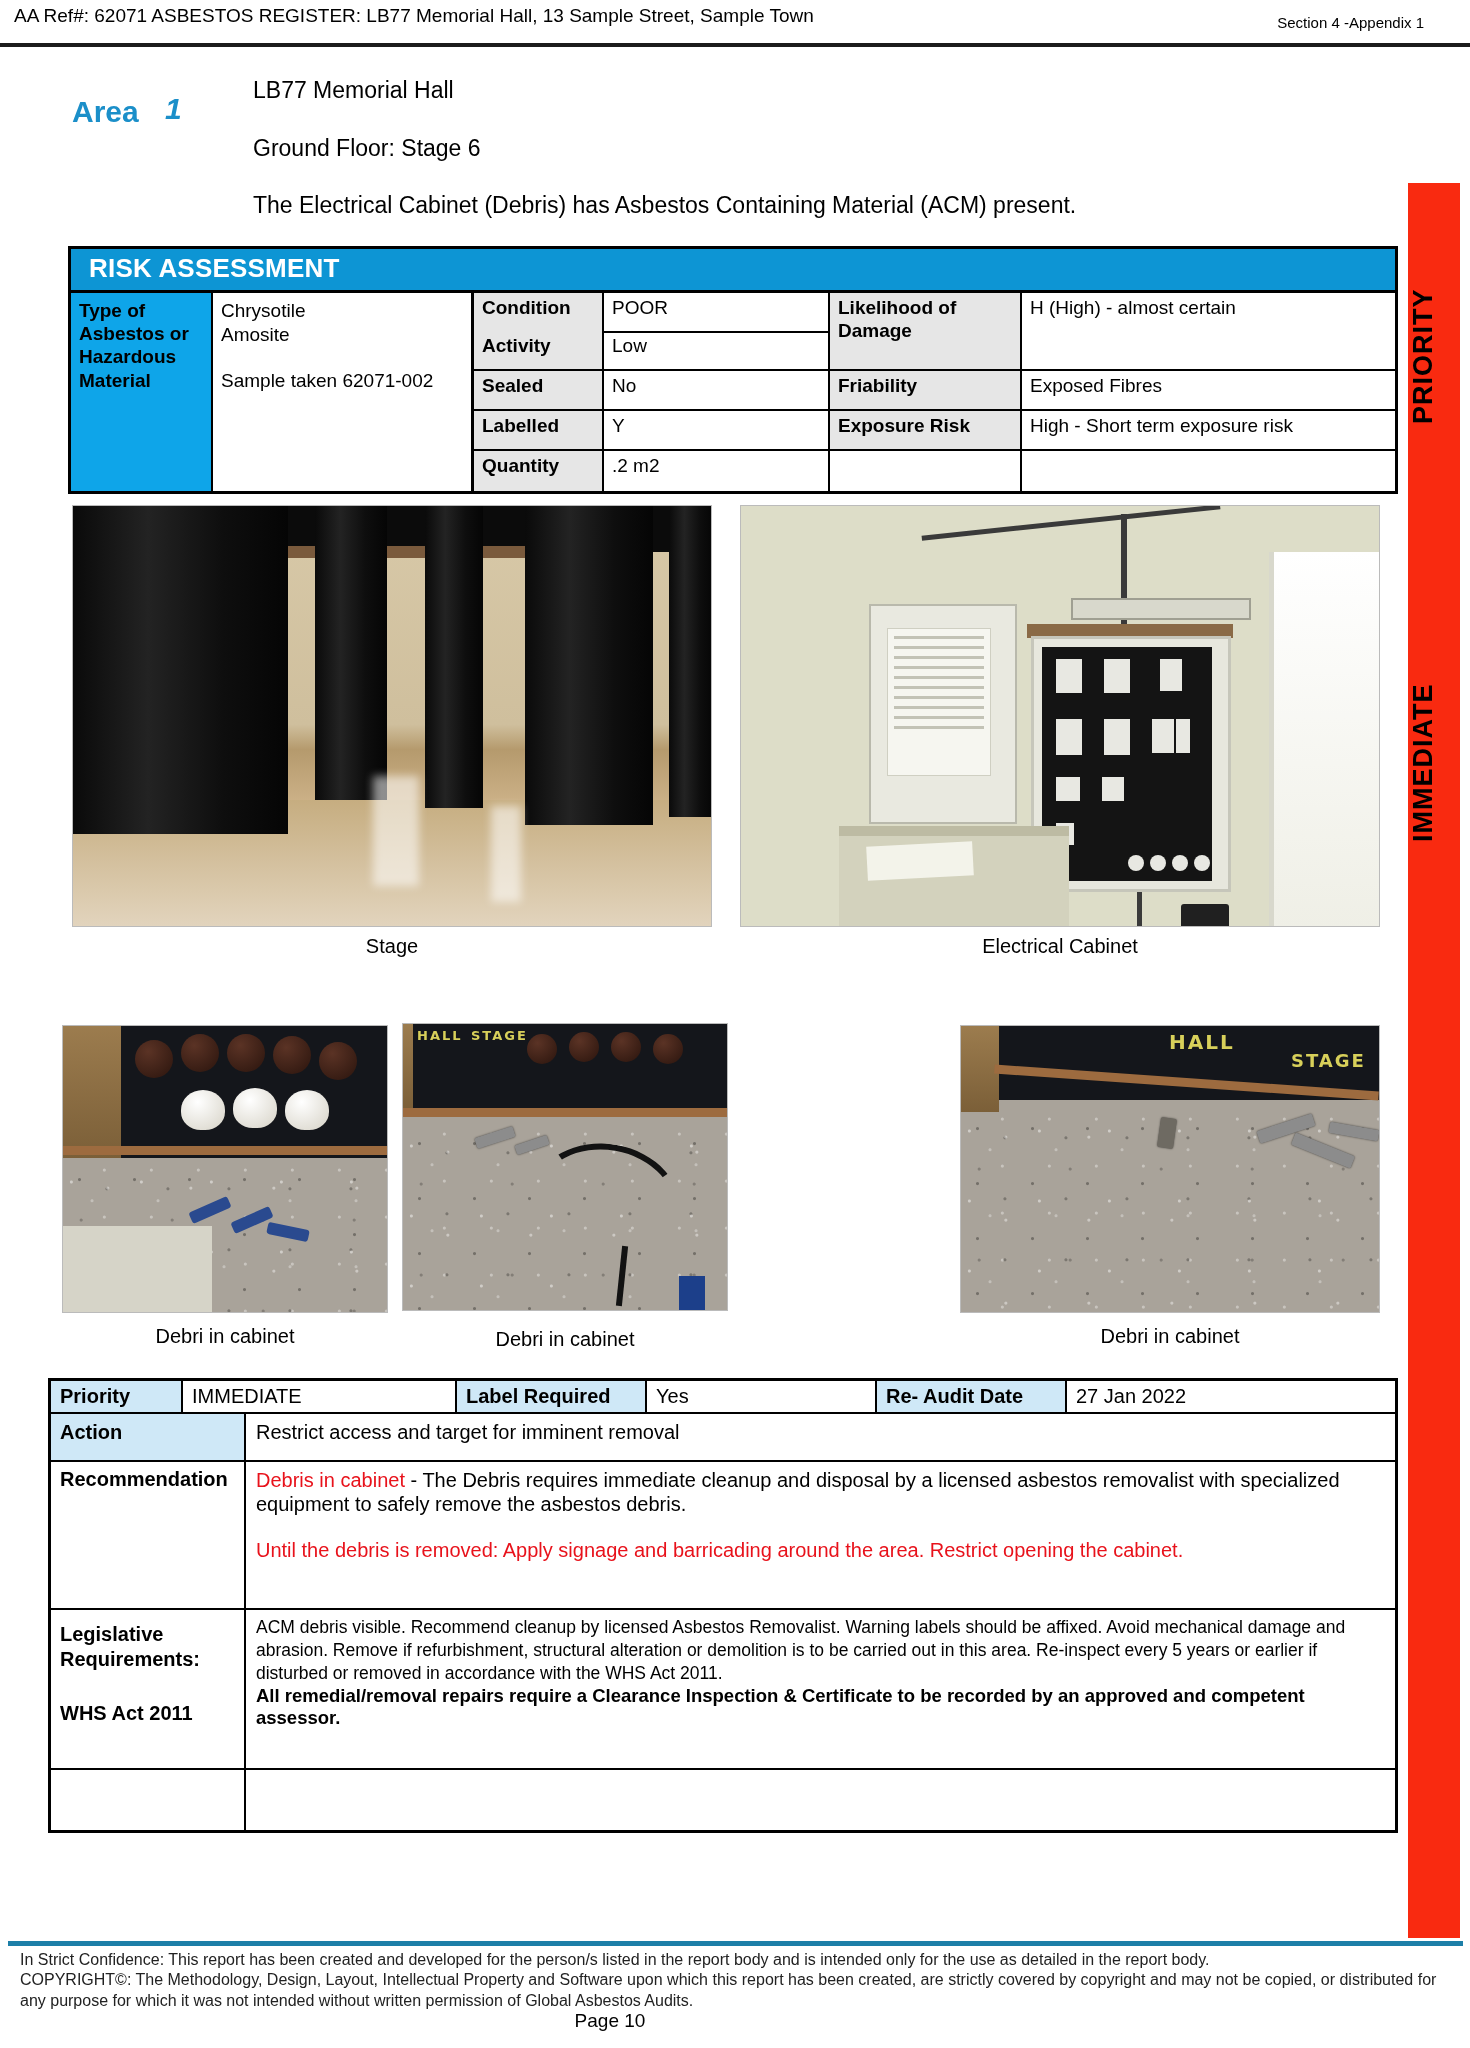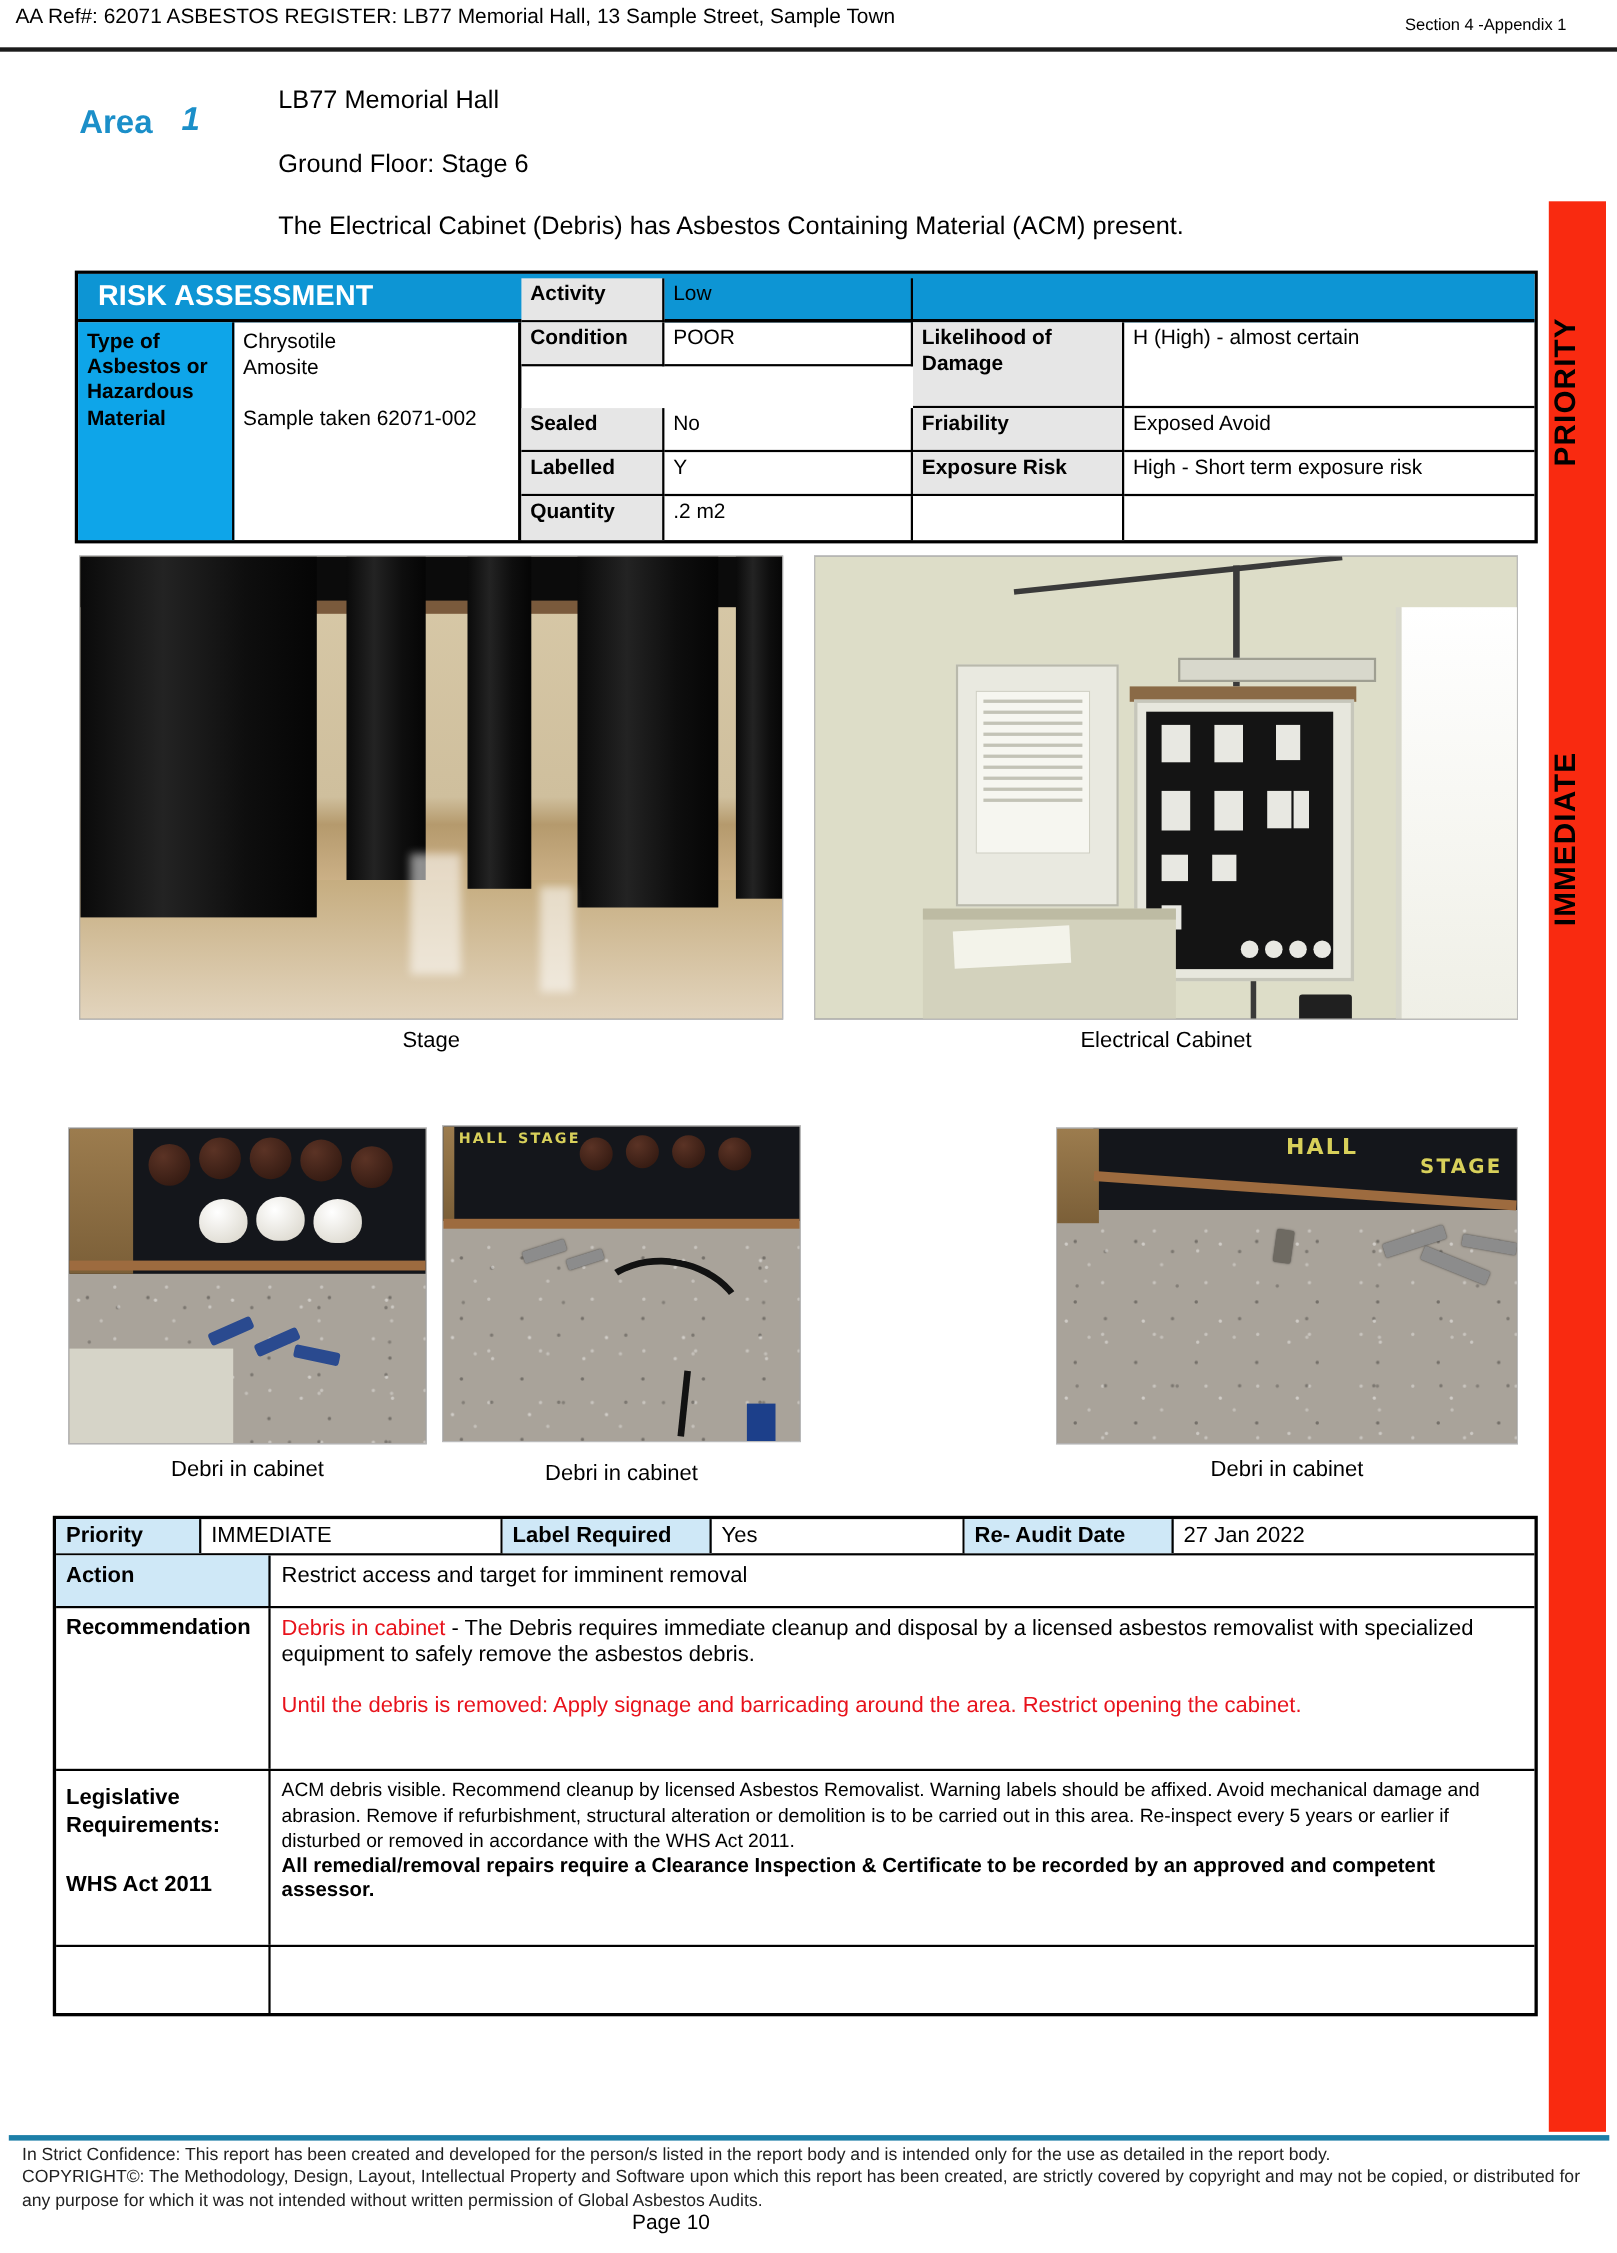--- a/index.html
+++ b/index.html
@@ -326,37 +326,37 @@
     <div id="ra-left">
       <div class="ra-head">Type of Asbestos or Hazardous Material</div>
       <div class="ra-val">
         <div>Chrysotile</div>
         <div>Amosite</div>
         <div style="height:22px"></div>
         <div>Sample taken  62071-002</div>
       </div>
     </div>
     <div id="ra-right">
+      <div class="r">
+        <div class="c c-k h40">Condition</div>
+        <div class="c c-v h40">POOR</div>
+        <div class="c c-k2 tall">Likelihood of Damage</div>
+        <div class="c c-v2 tall">H  (High) - almost certain</div>
+      </div>
       <div class="r" style="margin-top:-40px;">
         <div class="c c-k h40">Activity</div>
         <div class="c c-v h40">Low</div>
         <div class="c c-k2" style="height:40px;background:transparent;border-bottom:none;border-top:none;visibility:hidden"></div>
         <div class="c c-v2" style="height:40px;background:transparent;border-bottom:none;border-top:none;visibility:hidden"></div>
       </div>
       <div class="r">
-        <div class="c c-k h40">Condition</div>
-        <div class="c c-v h40">POOR</div>
-        <div class="c c-k2 tall">Likelihood of Damage</div>
-        <div class="c c-v2 tall">H  (High) - almost certain</div>
-      </div>
-      <div class="r">
         <div class="c c-k h40">Sealed</div>
         <div class="c c-v h40">No</div>
         <div class="c c-k2 h40">Friability</div>
-        <div class="c c-v2 h40">Exposed Avoid</div>
+        <div class="c c-v2 h40">Exposed Fibres</div>
       </div>
       <div class="r">
         <div class="c c-k h40">Labelled</div>
         <div class="c c-v h40">Y</div>
         <div class="c c-k2 h40">Exposure Risk</div>
         <div class="c c-v2 h40">High - Short term exposure risk</div>
       </div>
       <div class="r">
         <div class="c c-k h40">Quantity</div>
         <div class="c c-v h40">.2 m2</div>

